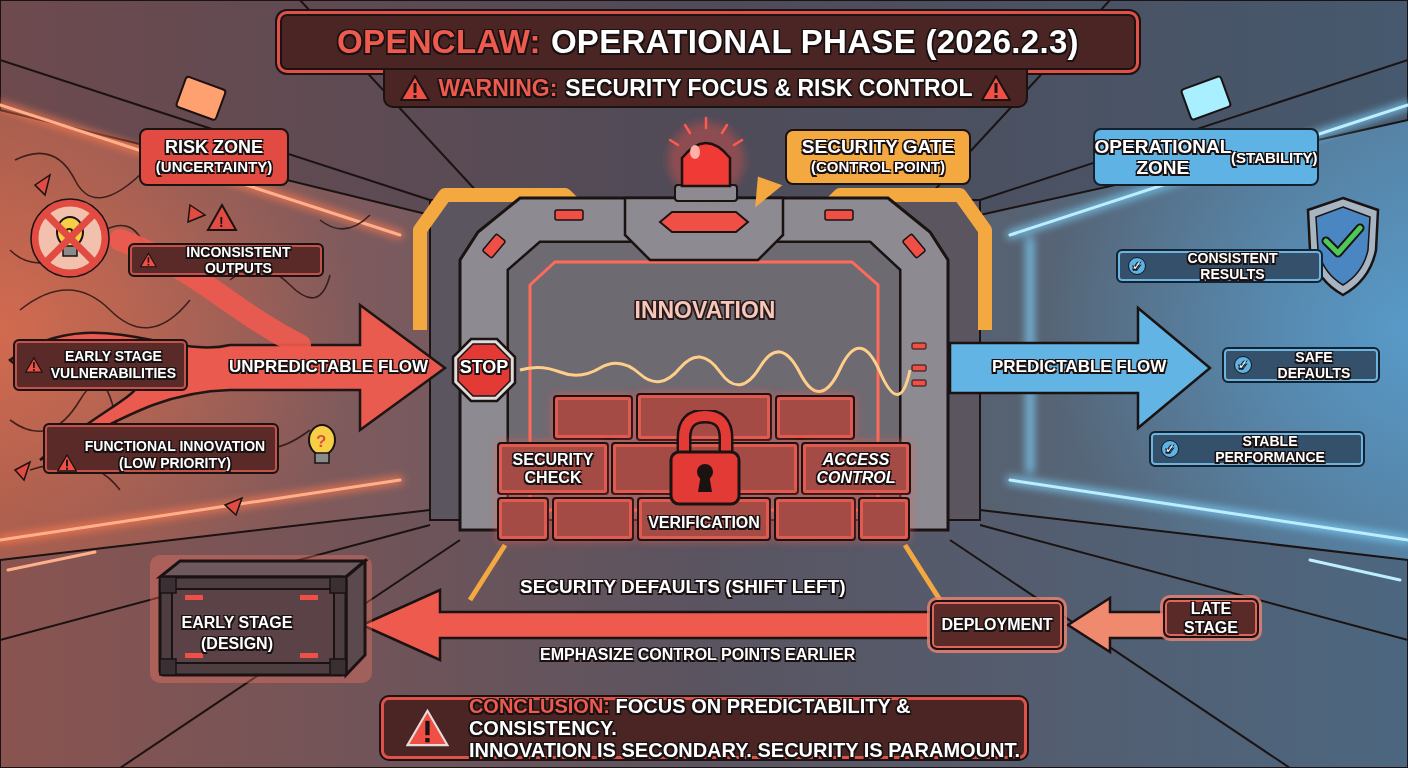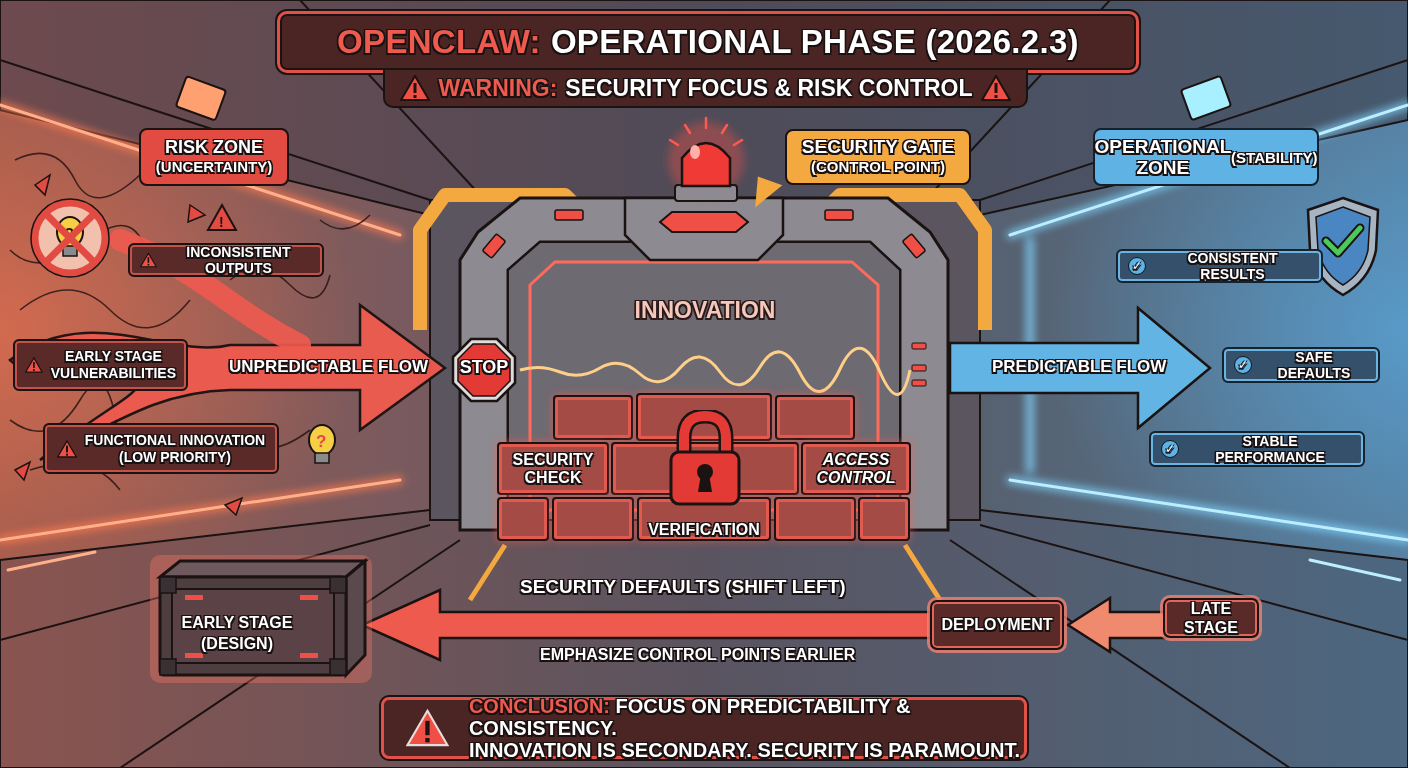--- a/index.html
+++ b/index.html
@@ -286,21 +286,21 @@
         <polygon points="15,1 29,25 1,25" fill="#ef4f45" stroke="#1b1212" stroke-width="2"></polygon>
         <rect x="13.5" y="8" width="3" height="10" fill="#1b1212"></rect>
         <rect x="13.5" y="20" width="3" height="3" fill="#1b1212"></rect>
       </svg>
     <span style="display:flex; flex-direction:column; font-size:14px;">
       <span>EARLY STAGE</span>
       <span>VULNERABILITIES</span>
     </span>
   </div>
 
-  <div class="tag tag-dark-red small-tag ol" style="left:43px; top:423px; width:236px; height:51px; line-height:17px;">
+  <div class="tag tag-dark-red small-tag ol" style="left:43px; top:423px; width:236px; height:51px; line-height:17px;align-items:flex-end;">
     <svg width="20" height="18" viewBox="0 0 30 26">
         <polygon points="15,1 29,25 1,25" fill="#ef4f45" stroke="#1b1212" stroke-width="2"></polygon>
         <rect x="13.5" y="8" width="3" height="10" fill="#1b1212"></rect>
         <rect x="13.5" y="20" width="3" height="3" fill="#1b1212"></rect>
       </svg>
     <span style="display:flex; flex-direction:column; font-size:14px;">
       <span>FUNCTIONAL INNOVATION</span>
       <span>(LOW PRIORITY)</span>
     </span>
   </div>
@@ -336,21 +336,21 @@
   <div class="brick" style="left:611px; top:442px; width:188px; height:53px;"></div>
   <div class="brick ol" style="left:801px; top:442px; width:110px; height:53px;">
     <span style="display:flex; flex-direction:column;font-style:italic;">
       <span>ACCESS</span>
       <span>CONTROL</span>
     </span>
   </div>
 
   <div class="brick" style="left:497px; top:497px; width:52px; height:44px;"></div>
   <div class="brick" style="left:552px; top:497px; width:82px; height:44px;"></div>
-  <div class="brick ol" style="left:637px; top:497px; width:134px; height:44px; align-items:flex-end; ">VERIFICATION</div>
+  <div class="brick ol" style="left:637px; top:497px; width:134px; height:44px; align-items:flex-end; padding-bottom:7px;">VERIFICATION</div>
   <div class="brick" style="left:774px; top:497px; width:82px; height:44px;"></div>
   <div class="brick" style="left:858px; top:497px; width:52px; height:44px;"></div>
 
   <svg class="lock" viewBox="0 0 74 98">
     <path d="M16,46 L16,28 Q16,6 37,6 Q58,6 58,28 L58,46" fill="none" stroke="#1b1212" stroke-width="15"></path>
     <path d="M16,46 L16,28 Q16,6 37,6 Q58,6 58,28 L58,46" fill="none" stroke="#e43a35" stroke-width="10"></path>
     <rect x="3" y="42" width="68" height="52" rx="8" fill="#e43a35" stroke="#1b1212" stroke-width="3"></rect>
     <circle cx="37" cy="62" r="8" fill="#1b1212"></circle>
     <polygon points="33,64 41,64 44,82 30,82" fill="#1b1212"></polygon>
   </svg>

